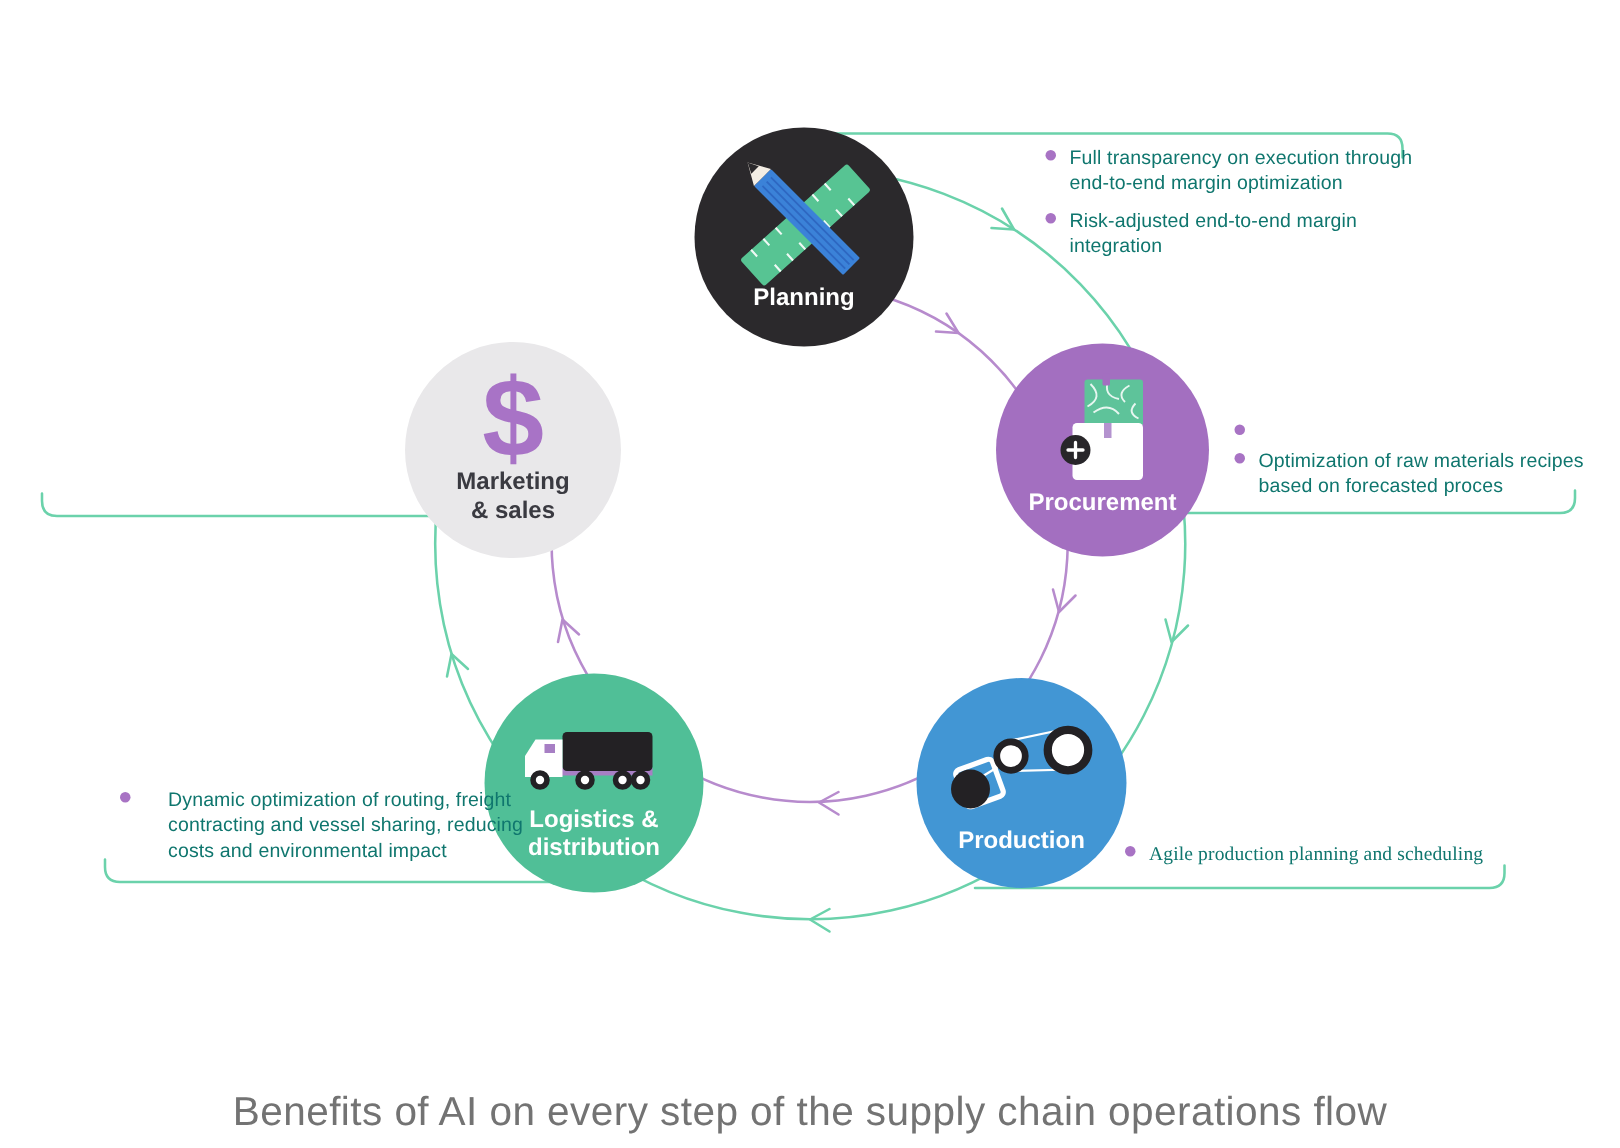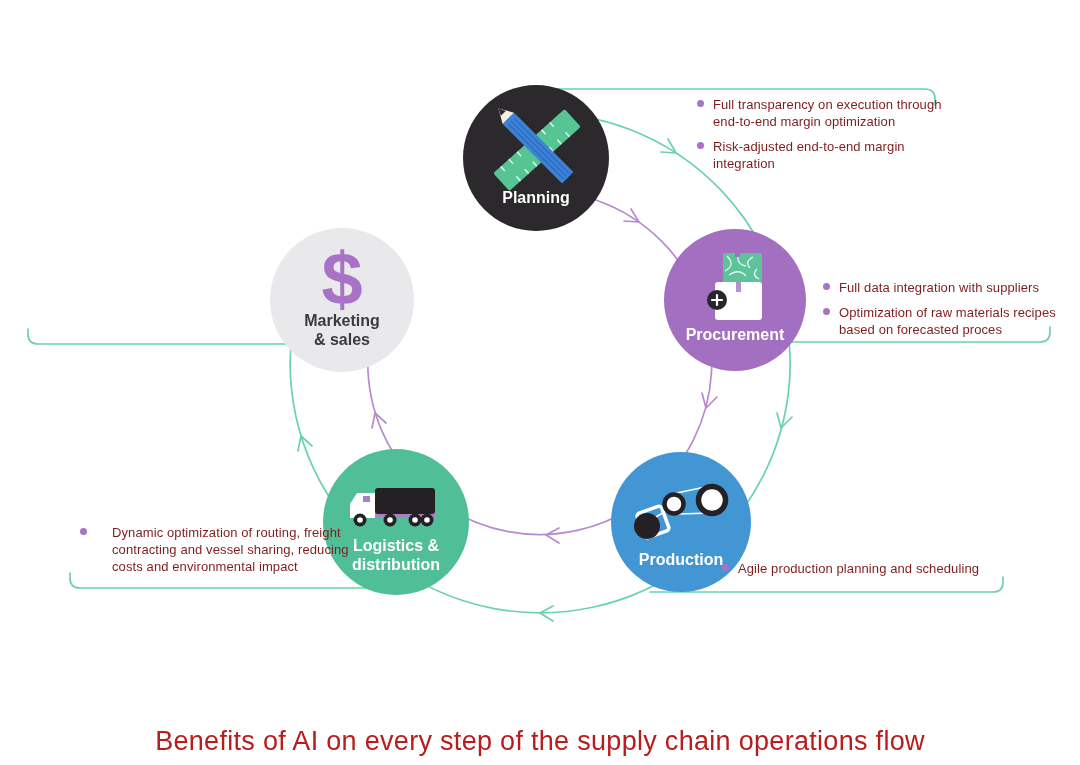--- a/index.html
+++ b/index.html
@@ -1,38 +1,38 @@
 <!DOCTYPE html>
 <html><head>
 <meta charset="utf-8">
 <style>
   html,body{margin:0;padding:0;background:#ffffff;}
   #stage{
     position:relative;width:1080px;height:765px;overflow:hidden;background:#ffffff;
     font-family:"Liberation Sans", sans-serif;
   }
   #diagram-svg{position:absolute;left:0;top:0;}
-  .callout{position:absolute;color:#7f1d1d;font-size:13px;line-height:1.32;letter-spacing:.1px;}
+  .callout{position:absolute;color:#0f766e;font-size:13px;line-height:1.32;letter-spacing:.1px;}
   .bullet{display:flex;align-items:flex-start;margin-bottom:8px;}
   .dot{width:7px;height:7px;border-radius:50%;background:#a873c4;flex-shrink:0;margin-top:4px;margin-right:9px;}
   .btext{display:block;}
   #callout-planning{left:697px;top:96px;width:262px;}
   #callout-planning .btext{max-width:245px;}
   #callout-procurement{left:823px;top:279px;width:260px;}
   #callout-procurement .btext{max-width:240px;}
-  #callout-production{left:722px;top:560px;width:300px;}
+  #callout-production{left:750px;top:560px;width:300px;font-family:Liberation Serif, serif;}
   #callout-production .btext{max-width:285px;}
   #callout-logistics{left:80px;top:524px;width:270px;}
   #callout-logistics .btext{max-width:255px;margin-left:16px;}
   #callout-marketing{left:27px;top:269px;width:265px;}
   #callout-marketing .btext{max-width:248px;}
   #callout-marketing .bullet:first-child .btext{max-width:205px;}
   #caption{
     position:absolute;left:0;top:726px;width:1080px;text-align:center;
-    font-size:27px;font-weight:300;color:#b91c1c;letter-spacing:.3px;
+    font-size:27px;font-weight:300;color:#737373;letter-spacing:.3px;
   }
   .nodelabel{font-weight:bold;font-size:16px;}
 </style>
 </head>
 <body>
 
 <div id="stage">
 
   <svg id="diagram-svg" width="1080" height="765" viewBox="0 0 1080 765">
 
@@ -136,21 +136,20 @@
     </div>
     <div class="bullet">
       <span class="dot"></span>
       <span class="btext">Risk-adjusted end-to-end margin integration</span>
     </div>
   </div>
 
   <div class="callout" id="callout-procurement">
     <div class="bullet">
       <span class="dot"></span>
-      <span class="btext">Full data integration with suppliers</span>
     </div>
     <div class="bullet">
       <span class="dot"></span>
       <span class="btext">Optimization of raw materials recipes based on forecasted proces</span>
     </div>
   </div>
 
   <div class="callout" id="callout-production">
     <div class="bullet">
       <span class="dot"></span>

